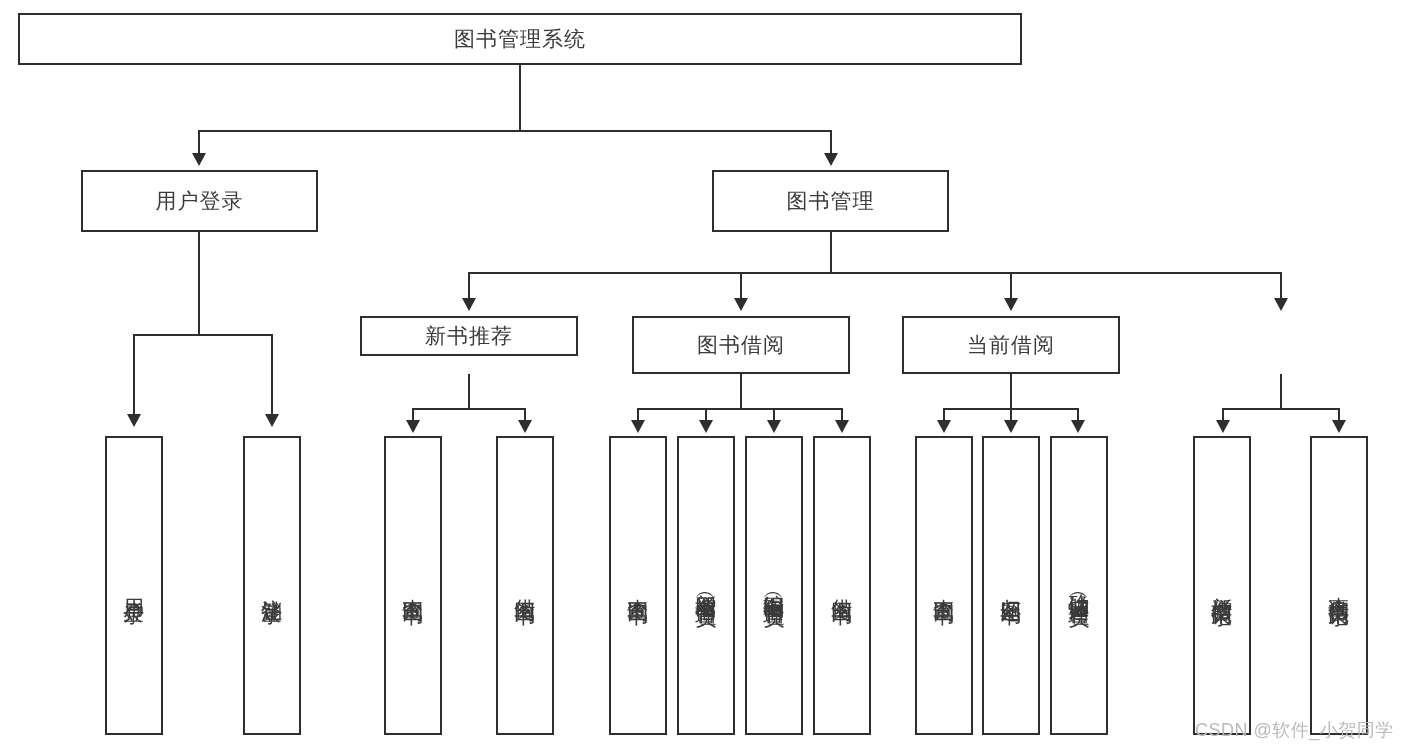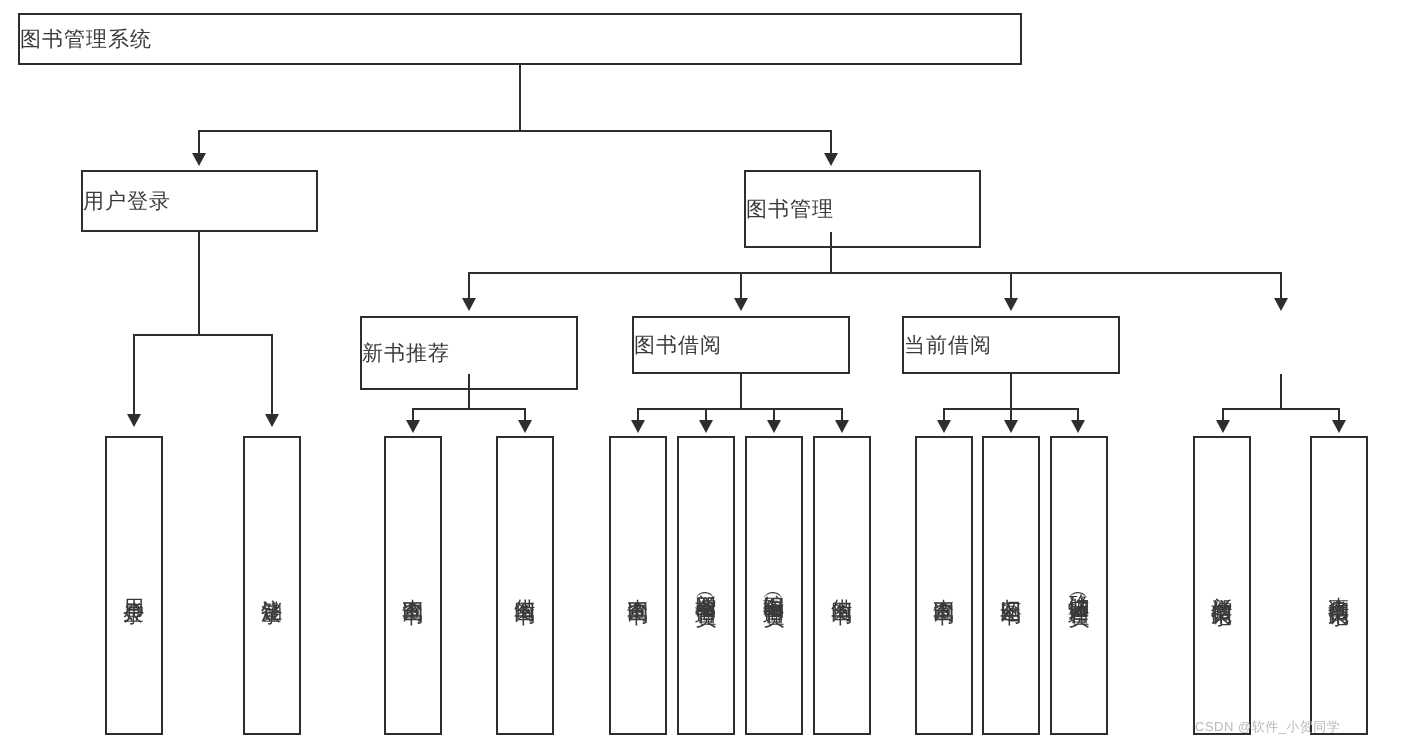--- a/index.html
+++ b/index.html
@@ -17,21 +17,21 @@
     background: #ffffff;
     overflow: hidden;
   }
   .node {
     position: absolute;
     box-sizing: border-box;
     border: 2px solid #2e2e2e;
     background: #ffffff;
     display: flex;
     align-items: center;
-    justify-content: flex-start;
+    justify-content: center;
     color: #3a3a3a;
   }
   .node-h {
     font-size: 21px;
     letter-spacing: 1px;
     white-space: nowrap;
   }
   .node-root {
     font-size: 21px;
     letter-spacing: 1px;
@@ -60,21 +60,21 @@
   .arrow {
     position: absolute;
     width: 0;
     height: 0;
     border-left: 7px solid transparent;
     border-right: 7px solid transparent;
     border-top: 13px solid #2e2e2e;
   }
   .watermark {
     position: absolute;
-    font-size: 13px;
+    font-size: 18px;
     color: #b9b9b9;
     white-space: nowrap;
     letter-spacing: 0.5px;
   }
 </style>
 </head>
 <body>
 
 <div id="canvas">
 
@@ -89,21 +89,21 @@
   <div class="edge edge-v" style="left:198px; top:130px; width:2px; height:26px;"></div>
   <div class="arrow" style="left:192px; top:153px;"></div>
 
   <div class="edge edge-v" style="left:830px; top:130px; width:2px; height:26px;"></div>
   <div class="arrow" style="left:824px; top:153px;"></div>
 
   <div class="node node-h" style="left:81px; top:170px; width:237px; height:62px;">
     <span>用户登录</span>
   </div>
 
-  <div class="node node-h" style="left:712px; top:170px; width:237px; height:78px;margin-left:32px;">
+  <div class="node node-h" style="left:712px; top:170px; width:237px; height:62px;">
     <span>图书管理</span>
   </div>
 
   <div class="edge edge-v" style="left:198px; top:232px; width:2px; height:104px;"></div>
   <div class="edge edge-h" style="left:133px; top:334px; width:140px; height:2px;"></div>
   <div class="edge edge-v" style="left:133px; top:334px; width:2px; height:82px;"></div>
   <div class="arrow" style="left:127px; top:414px;"></div>
   <div class="edge edge-v" style="left:271px; top:334px; width:2px; height:82px;"></div>
   <div class="arrow" style="left:265px; top:414px;"></div>
 
@@ -111,21 +111,21 @@
   <div class="edge edge-h" style="left:468px; top:272px; width:814px; height:2px;"></div>
   <div class="edge edge-v" style="left:468px; top:272px; width:2px; height:28px;"></div>
   <div class="arrow" style="left:462px; top:298px;"></div>
   <div class="edge edge-v" style="left:740px; top:272px; width:2px; height:28px;"></div>
   <div class="arrow" style="left:734px; top:298px;"></div>
   <div class="edge edge-v" style="left:1010px; top:272px; width:2px; height:28px;"></div>
   <div class="arrow" style="left:1004px; top:298px;"></div>
   <div class="edge edge-v" style="left:1280px; top:272px; width:2px; height:28px;"></div>
   <div class="arrow" style="left:1274px; top:298px;"></div>
 
-  <div class="node node-h" style="left:360px; top:316px; width:218px; height:74px;">
+  <div class="node node-h" style="left:360px; top:316px; width:218px; height:40px;">
     <span>新书推荐</span>
   </div>
   <div class="node node-h" style="left:902px; top:316px; width:218px; height:58px;">
     <span>当前借阅</span>
   </div>
   <div class="node node-h" style="left:632px; top:316px; width:218px; height:58px;">
     <span>图书借阅</span>
   </div>
 
   <div class="edge edge-v" style="left:468px; top:374px; width:2px; height:36px;"></div>

